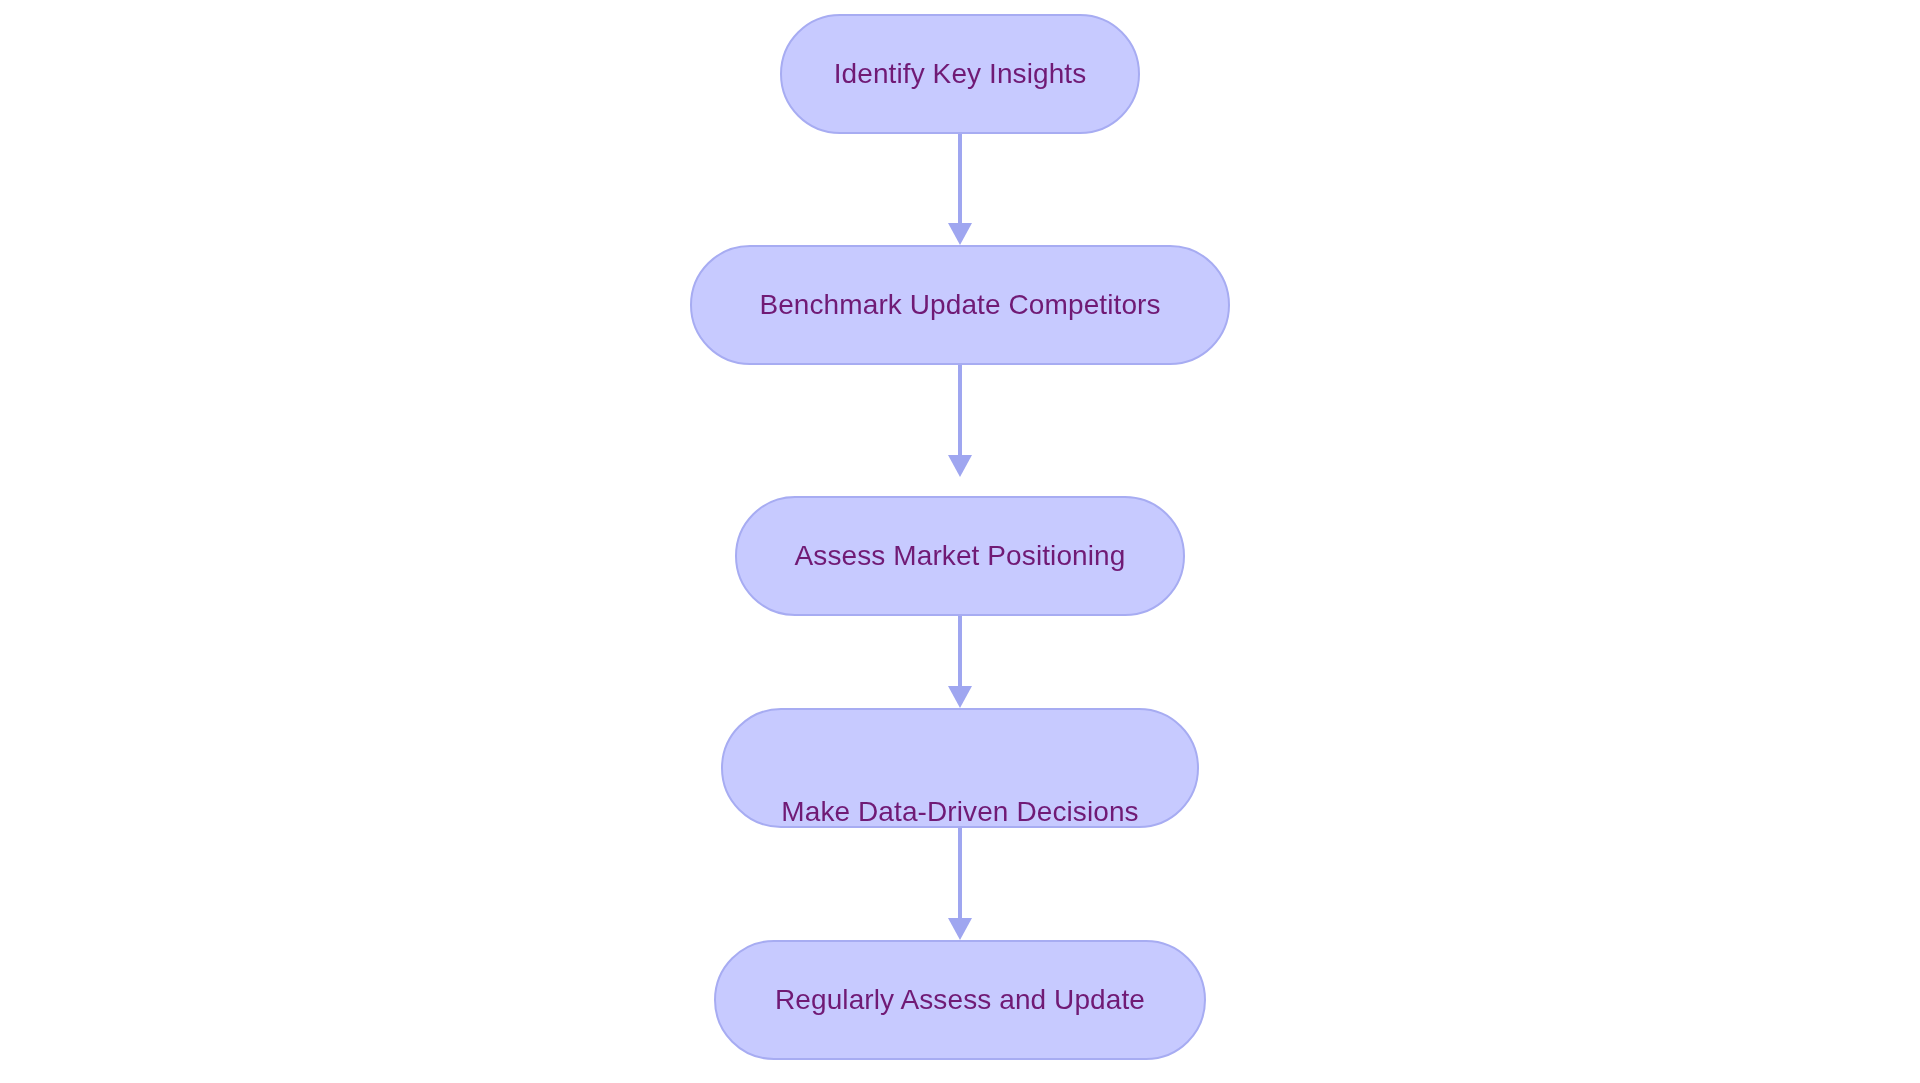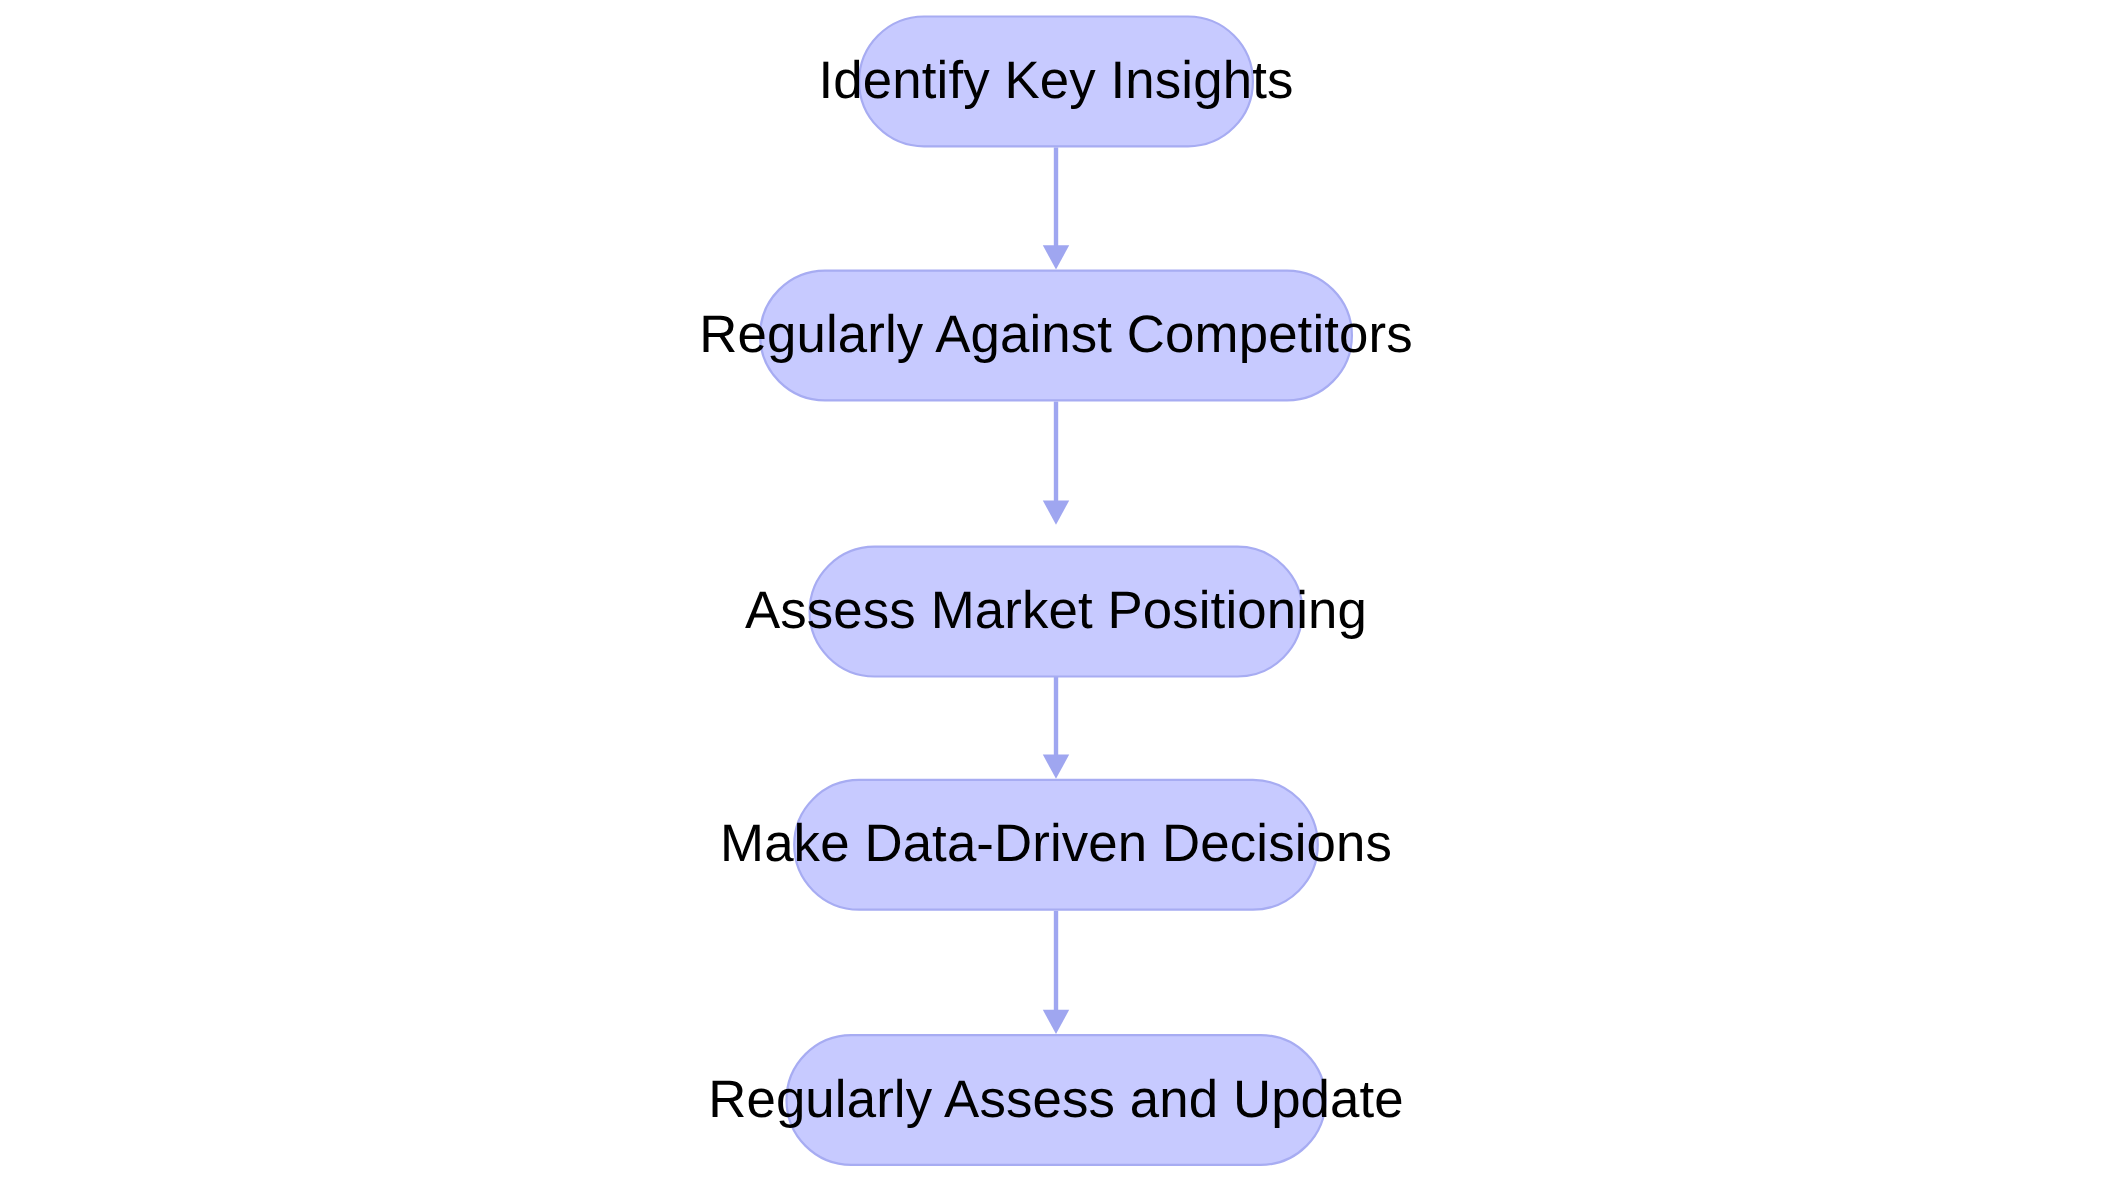--- a/index.html
+++ b/index.html
@@ -30,23 +30,23 @@
     justify-content: center;
     background: #c7caff;
     border: 2px solid #a7acf2;
     border-radius: 999px;
     height: 120px;
     transform: translateX(-50%);
   }
 
   .flow-node-label {
     font-family: "Liberation Sans", "DejaVu Sans", sans-serif;
-    font-size: 48px;
+    font-size: 28px;
     font-weight: 400;
-    color: #000000;
+    color: #701a75;
     letter-spacing: 0.1px;
     line-height: 1;
     white-space: nowrap;
     text-align: center;
   }
 
   .flow-connector {
     position: absolute;
     transform: translateX(-50%);
     overflow: visible;
@@ -83,28 +83,28 @@
   <svg class="flow-connector" style="left:960px; top:828px; width:40px; height:112px;" viewBox="0 0 40 112">
     <line class="connector-line" x1="20" y1="0" x2="20" y2="91"></line>
     <polygon class="connector-head" points="8,90 32,90 20,112"></polygon>
   </svg>
 
   <div class="flow-node" style="left:960px; top:14px; width:360px;">
     <span class="flow-node-label">Identify Key Insights</span>
   </div>
 
   <div class="flow-node" style="left:960px; top:245px; width:540px;">
-    <span class="flow-node-label">Regularly Against Competitors</span>
+    <span class="flow-node-label">Benchmark Update Competitors</span>
   </div>
 
   <div class="flow-node" style="left:960px; top:477px; width:450px;margin-top:19px;">
     <span class="flow-node-label">Assess Market Positioning</span>
   </div>
 
-  <div class="flow-node" style="left:960px; top:708px; width:478px;">
+  <div class="flow-node" style="left:960px; top:708px; width:478px;align-items:flex-end;">
     <span class="flow-node-label">Make Data-Driven Decisions</span>
   </div>
 
   <div class="flow-node" style="left:960px; top:940px; width:492px;">
     <span class="flow-node-label">Regularly Assess and Update</span>
   </div>
 
 </div>
 
 </body></html>

